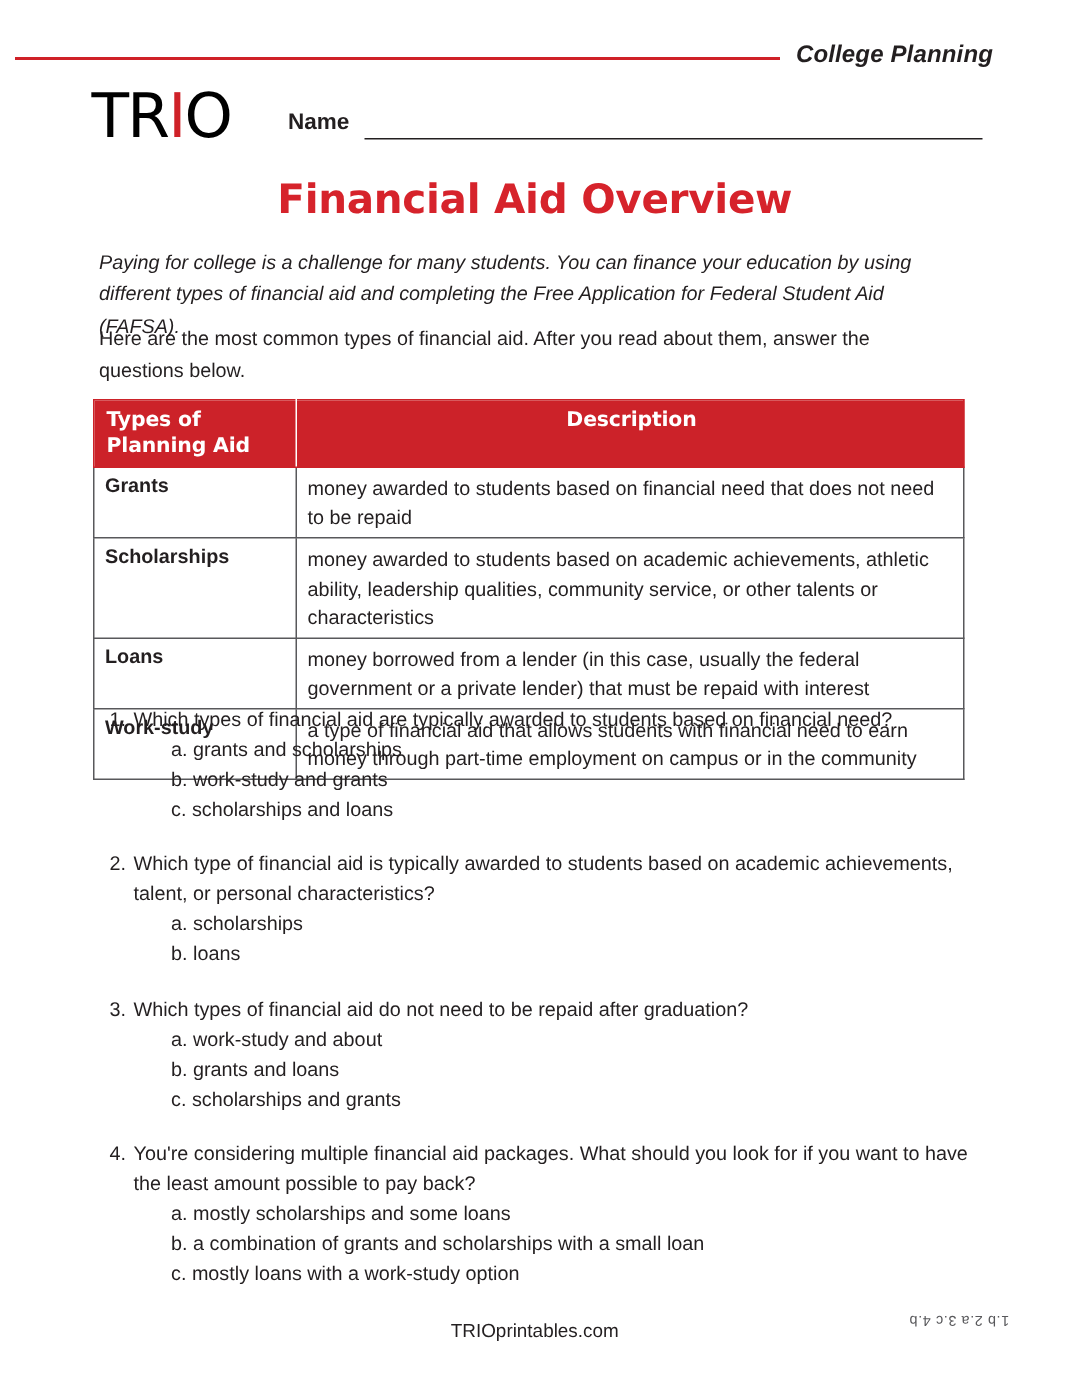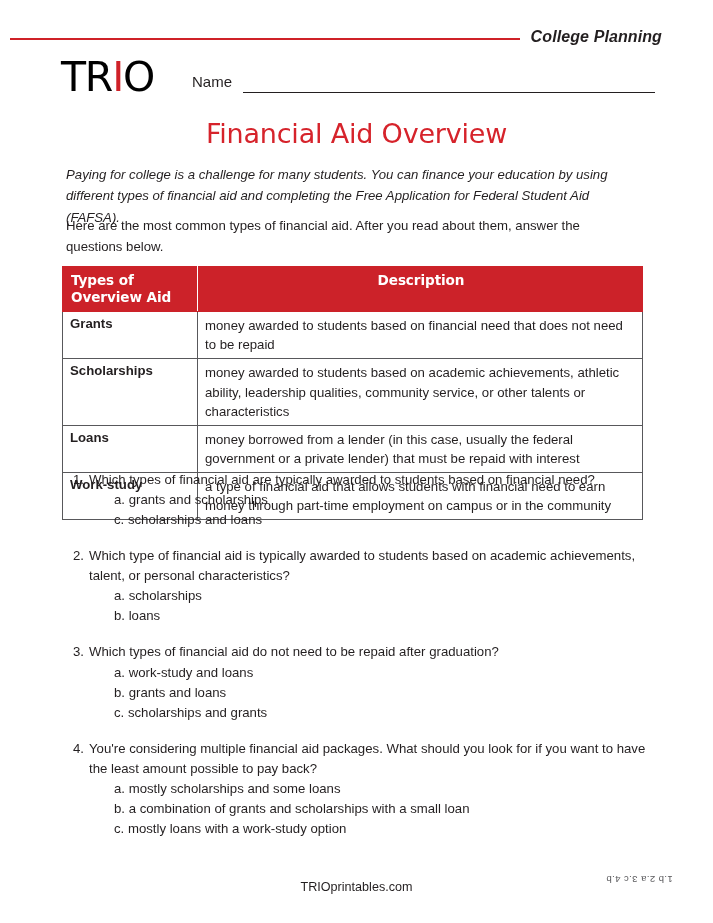--- a/index.html
+++ b/index.html
@@ -68,41 +68,41 @@
     left: 192px;
     top: 73px;
     width: 466px;
     height: 24px;
   }
   .name-label {
     position: absolute;
     left: 0;
     top: 0;
     font-size: 15px;
-    font-weight: normal;
+    font-weight: bold;
     color: #231f20;
   }
   .name-line {
     position: absolute;
     left: 51px;
     top: 19px;
     width: 412px;
     height: 1px;
     background: #231f20;
   }
 
   
   .title {
     position: absolute;
     left: 0;
     top: 118px;
     width: 713px;
     text-align: center;
     font-size: 27px;
-    font-weight: normal;
+    font-weight: bold;
     letter-spacing: -0.2px;
     color: #d6232b;
     font-family: "DejaVu Sans", sans-serif;
   }
 
   
   .intro {
     position: absolute;
     left: 66px;
     top: 164px;
@@ -249,21 +249,21 @@
   <div class="title">Financial Aid Overview</div>
 
   <div class="intro">Paying for college is a challenge for many students. You can finance your education by using different types of financial aid and completing the Free Application for Federal Student Aid (FAFSA).</div>
   <div class="lead">Here are the most common types of financial aid. After you read about them, answer the questions below.</div>
 
   <table class="aid-table">
     <thead>
       <tr>
         <th class="col-type">
           <span>Types of</span><br>
-          <span>Overview Aid</span>
+          <span>Planning Aid</span>
         </th>
         <th class="col-desc">Description</th>
       </tr>
     </thead>
     <tbody>
       <tr>
         <td class="type-cell">Grants</td>
         <td class="desc-cell">money awarded to students based on financial need that does not need to be repaid</td>
       </tr>
       <tr>
@@ -283,20 +283,21 @@
 
   <div class="questions">
 
     <div class="question">
       <div class="q-head">
         <span class="q-num">1.</span>
         <span>Which types of financial aid are typically awarded to students based on financial need?</span>
       </div>
       <ul class="q-options">
         <li>a. grants and scholarships</li>
+        <li>b. work-study and grants</li>
         <li>c. scholarships and loans</li>
       </ul>
     </div>
 
     <div class="question">
       <div class="q-head">
         <span class="q-num">2.</span>
         <span>Which type of financial aid is typically awarded to students based on academic achievements, talent, or personal characteristics?</span>
       </div>
       <ul class="q-options">
@@ -304,21 +305,21 @@
         <li>b. loans</li>
       </ul>
     </div>
 
     <div class="question">
       <div class="q-head">
         <span class="q-num">3.</span>
         <span>Which types of financial aid do not need to be repaid after graduation?</span>
       </div>
       <ul class="q-options">
-        <li>a. work-study and loans</li>
+        <li>a. work-study and about</li>
         <li>b. grants and loans</li>
         <li>c. scholarships and grants</li>
       </ul>
     </div>
 
     <div class="question">
       <div class="q-head">
         <span class="q-num">4.</span>
         <span>You're considering multiple financial aid packages. What should you look for if you want to have the least amount possible to pay back?</span>
       </div>

